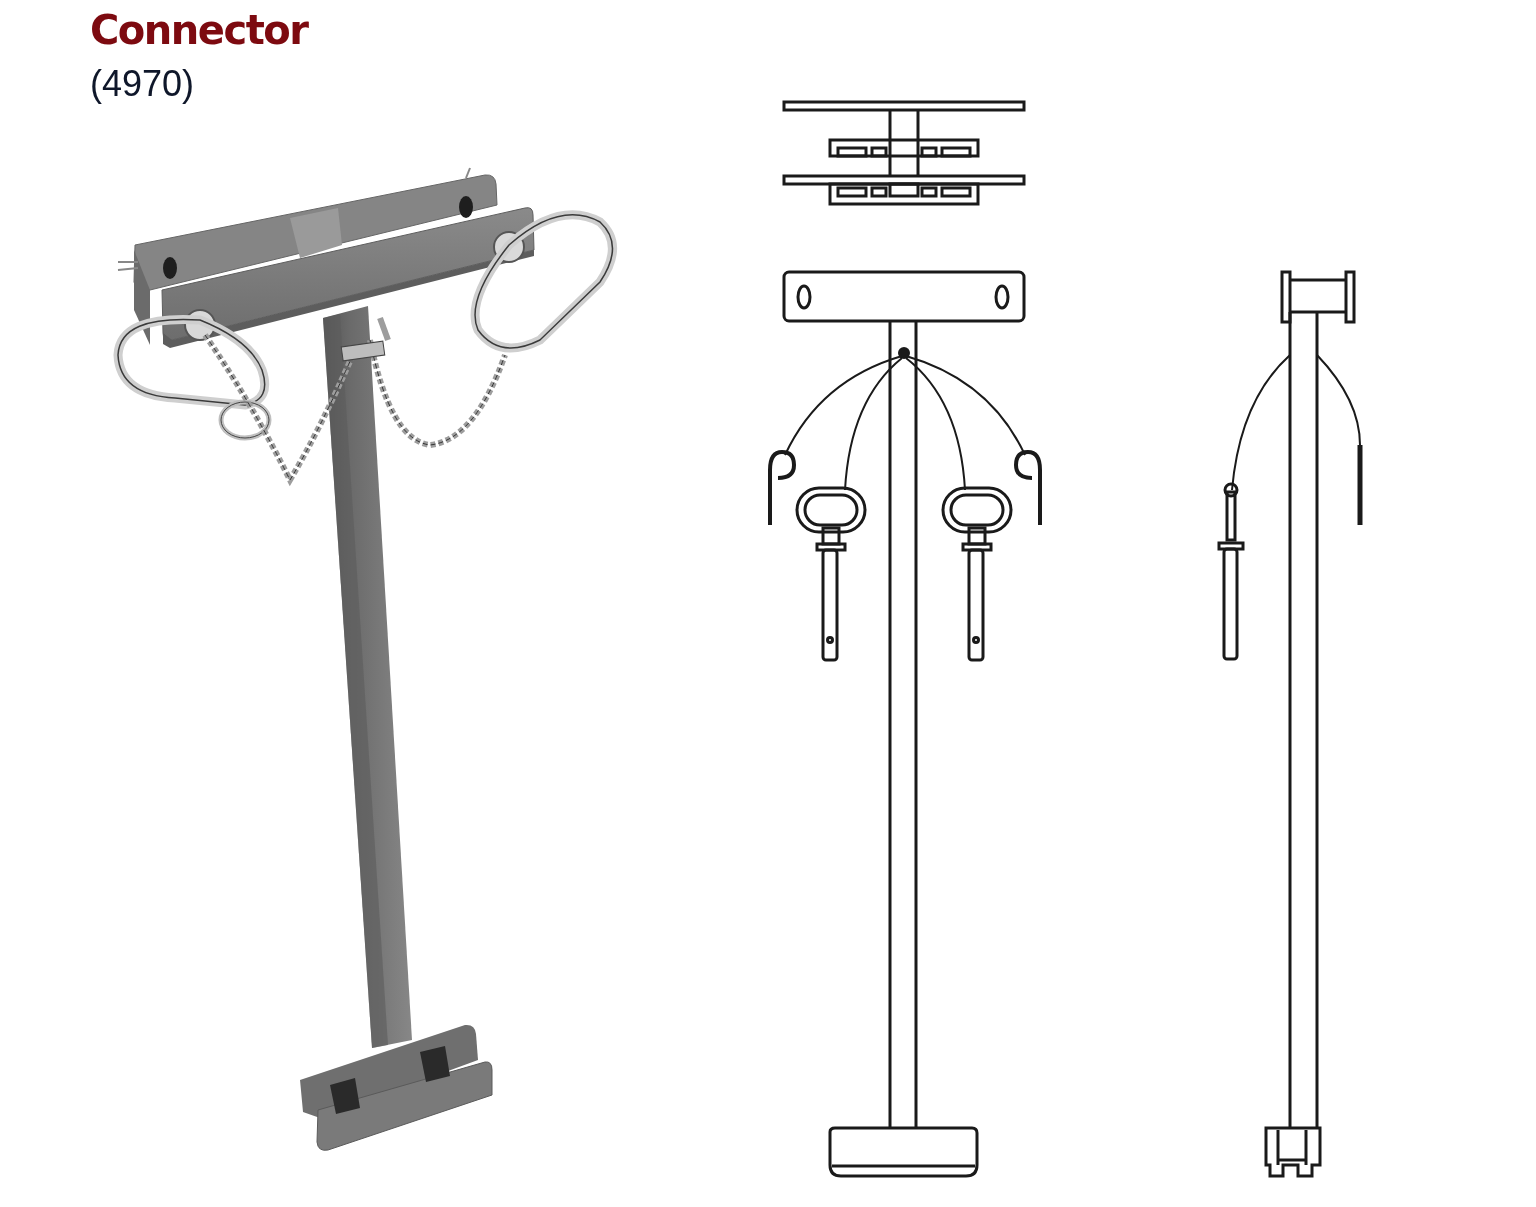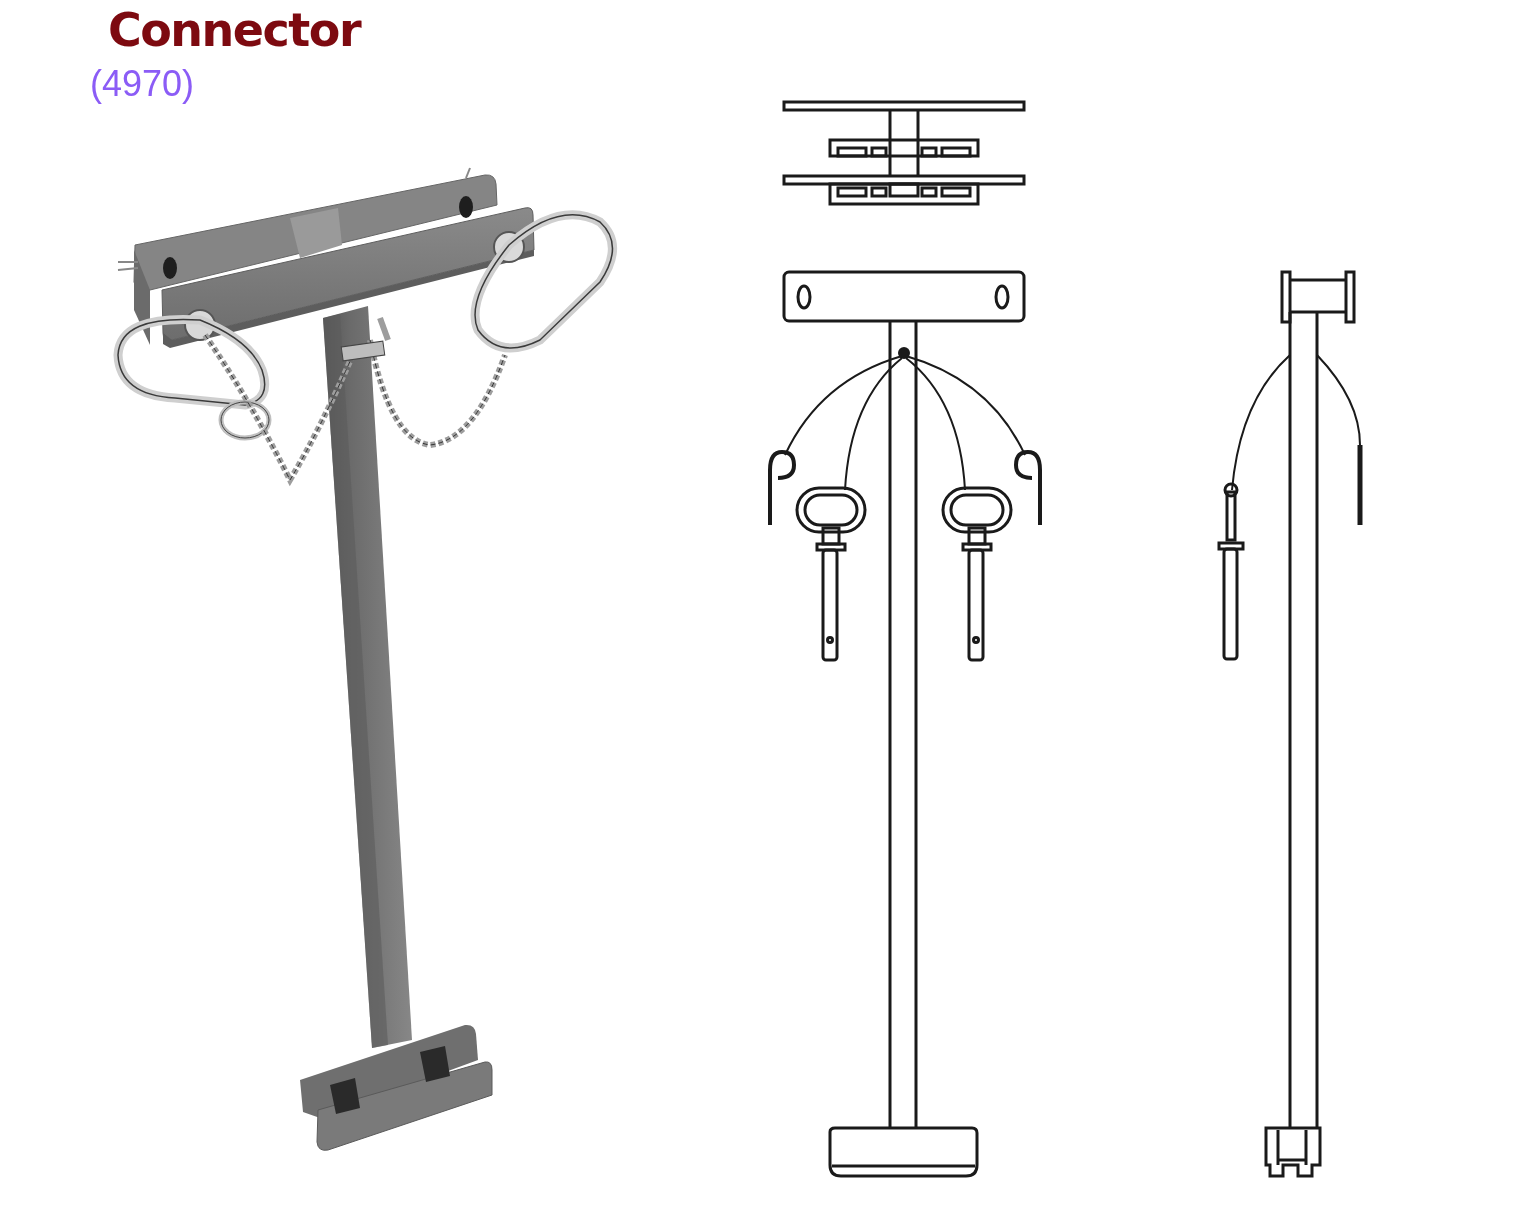--- a/index.html
+++ b/index.html
@@ -1,23 +1,23 @@
 <!DOCTYPE html>
 <html><head>
 <meta charset="utf-8">
 <style>
   html, body { margin: 0; padding: 0; background: #ffffff; }
   body { width: 1536px; height: 1207px; position: relative; overflow: hidden;
          font-family: "Liberation Sans", "DejaVu Sans", sans-serif; }
-  .title { position: absolute; left: 108px; top: 2px; margin: 0;
+  .title { position: absolute; left: 90px; top: 2px; margin: 0;
            font-family: "DejaVu Sans", sans-serif; font-weight: bold;
-           font-size: 46px; letter-spacing: -1.5px; line-height: 56px; }
+           font-size: 40px; letter-spacing: -1.5px; line-height: 56px; }
   .part-number { position: absolute; left: 90px; top: 62px;
                  font-family: "Liberation Sans", sans-serif; font-size: 36px;
-                 line-height: 44px; color: #8b5cf6; }
+                 line-height: 44px; color: #0f172a; }
   .figure { position: absolute; }
   svg { display: block; }
 </style>
 </head>
 <body>
 
 <h1 class="title" style="color:#7d0a10">Connector</h1>
 <div class="part-number">(4970)</div>
 
 <div class="figure" style="left:100px; top:140px;">

